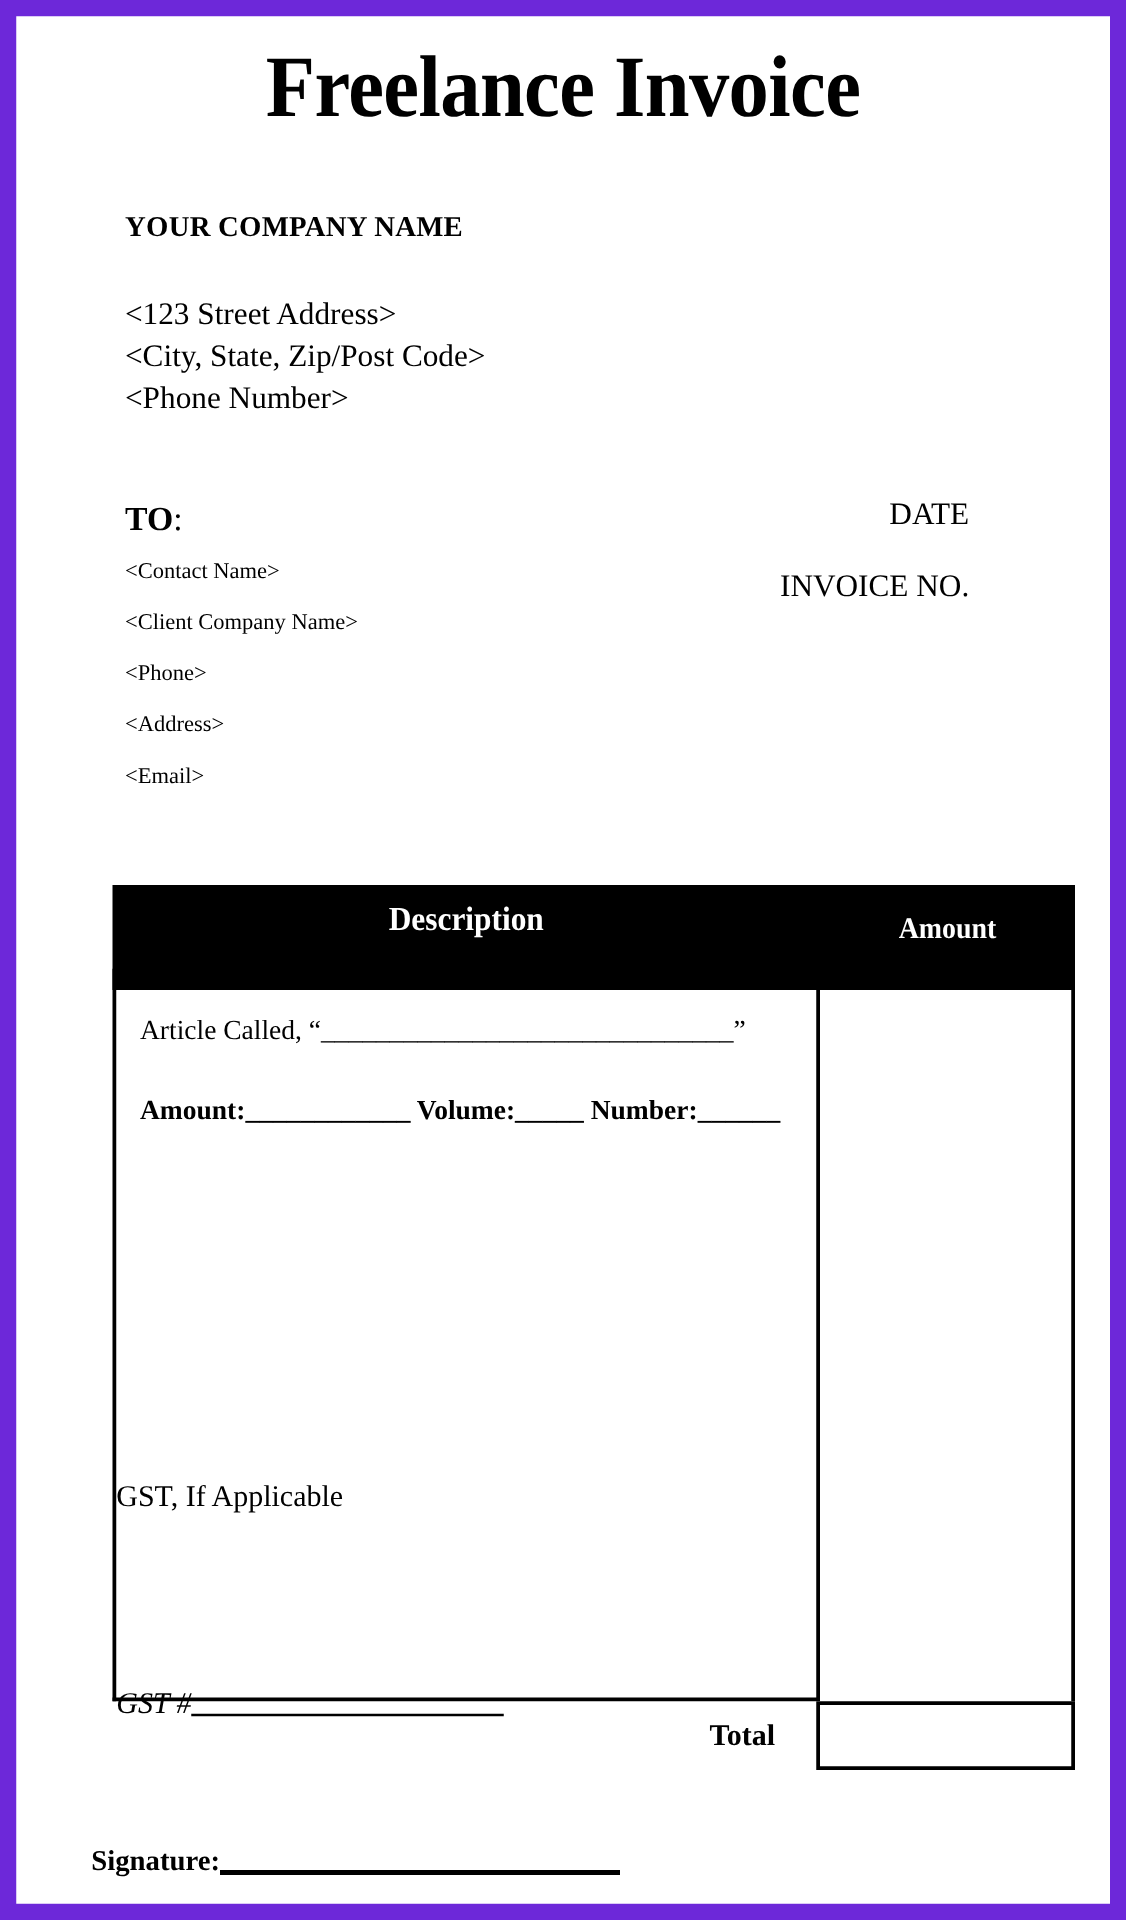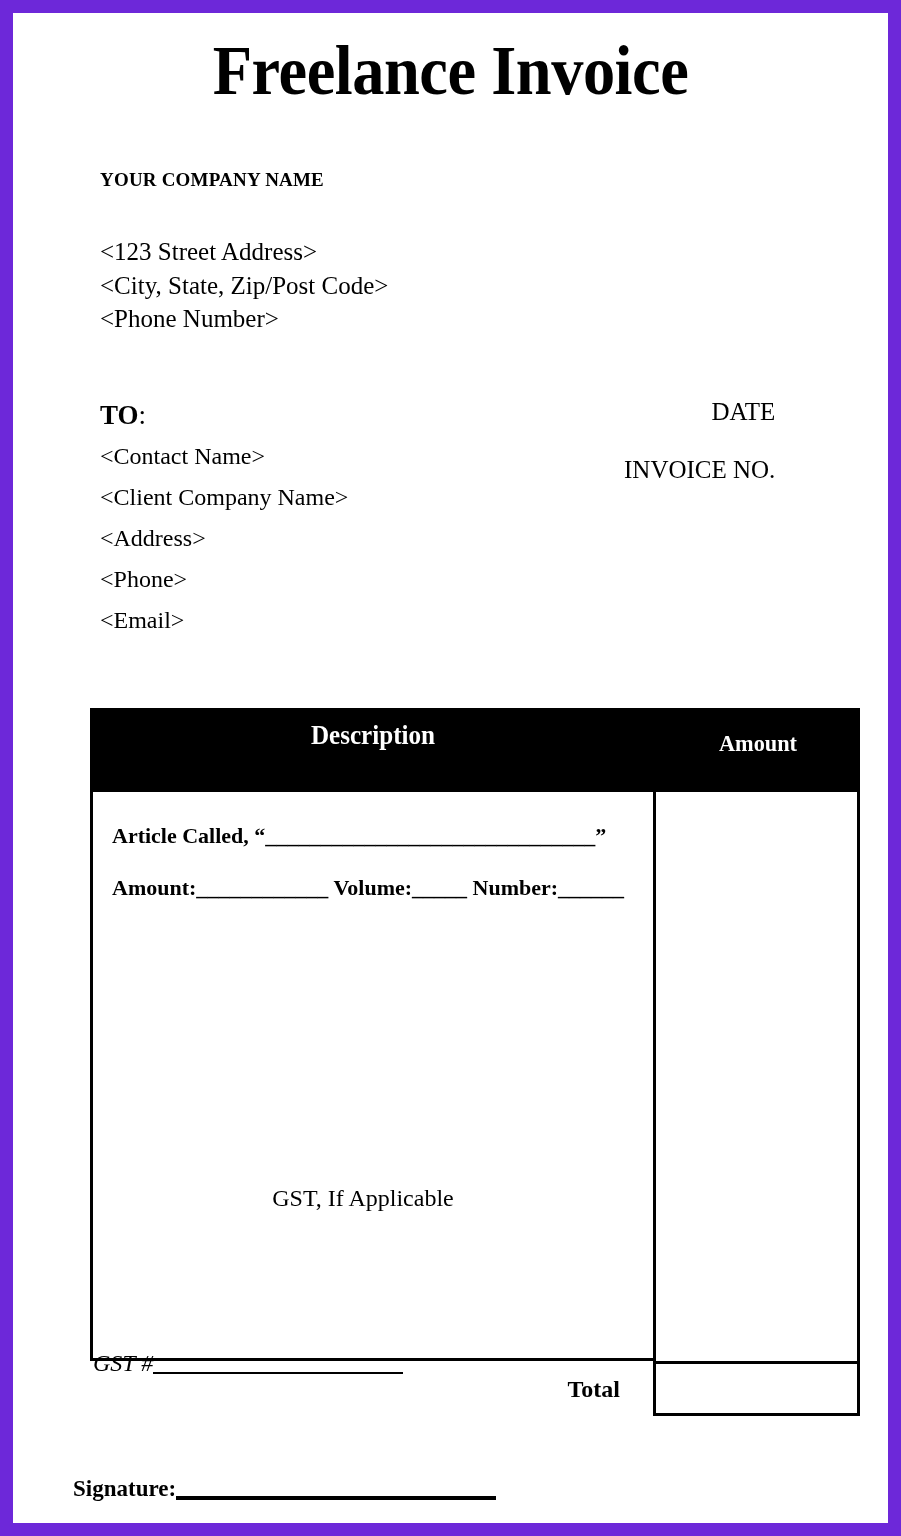--- a/index.html
+++ b/index.html
@@ -45,21 +45,21 @@
     transform: scaleX(0.92);
     transform-origin: center top;
     white-space: nowrap;
   }
 
   
   .company-name {
     position: absolute;
     left: 87px;
     top: 156px;
-    font-size: 19px;
+    font-size: 23px;
     font-weight: bold;
     letter-spacing: 0.2px;
     color: #000000;
     white-space: nowrap;
   }
 
   .sender-address {
     position: absolute;
     left: 87px;
     top: 222px;
@@ -80,21 +80,21 @@
   }
   .to-label-row {
     font-size: 27px;
     line-height: 41px;
     white-space: nowrap;
   }
   .to-label-row .to-word {
     font-weight: bold;
   }
   .to-block .recipient-line {
-    font-size: 24px;
+    font-size: 18px;
     line-height: 41px;
     white-space: nowrap;
   }
 
   
   .meta-block {
     position: absolute;
     left: 611px;
     top: 383px;
     color: #000000;
@@ -172,42 +172,42 @@
     top: 67px;
     width: 204px;
     height: 641px;
     border-right: 3px solid #000000;
     box-sizing: border-box;
   }
 
   .article-line {
     position: absolute;
     left: 19px;
-    top: 48px;
+    top: 36px;
     font-size: 22px;
-    font-weight: bold;
+    font-weight: normal;
     color: #000000;
     white-space: nowrap;
   }
   .issue-line {
     position: absolute;
     left: 19px;
     top: 100px;
     font-size: 22px;
     font-weight: bold;
     color: #000000;
     white-space: nowrap;
   }
 
   .gst-applicable {
     position: absolute;
     left: 0;
     top: 410px;
     width: 540px;
-    text-align: center;
+    text-align: left;
     font-size: 24px;
     color: #000000;
     white-space: nowrap;
   }
 
   .gst-number-line {
     position: absolute;
     left: 0;
     top: 575px;
     width: 535px;
@@ -277,22 +277,22 @@
     <div class="sender-address">
       <div class="addr-line">&lt;123 Street Address&gt;</div>
       <div class="addr-line">&lt;City, State, Zip/Post Code&gt;</div>
       <div class="addr-line">&lt;Phone Number&gt;</div>
     </div>
 
     <div class="to-block">
       <div class="to-label-row"><span class="to-word">TO</span><span>:</span></div>
       <div class="recipient-line">&lt;Contact Name&gt;</div>
       <div class="recipient-line">&lt;Client Company Name&gt;</div>
+      <div class="recipient-line">&lt;Phone&gt;</div>
       <div class="recipient-line">&lt;Address&gt;</div>
-      <div class="recipient-line">&lt;Phone&gt;</div>
       <div class="recipient-line">&lt;Email&gt;</div>
     </div>
 
     <div class="meta-block">
       <div class="meta-line">DATE</div>
       <div class="meta-line invoice-no">INVOICE NO.</div>
     </div>
 
     <div class="items-table">
 

